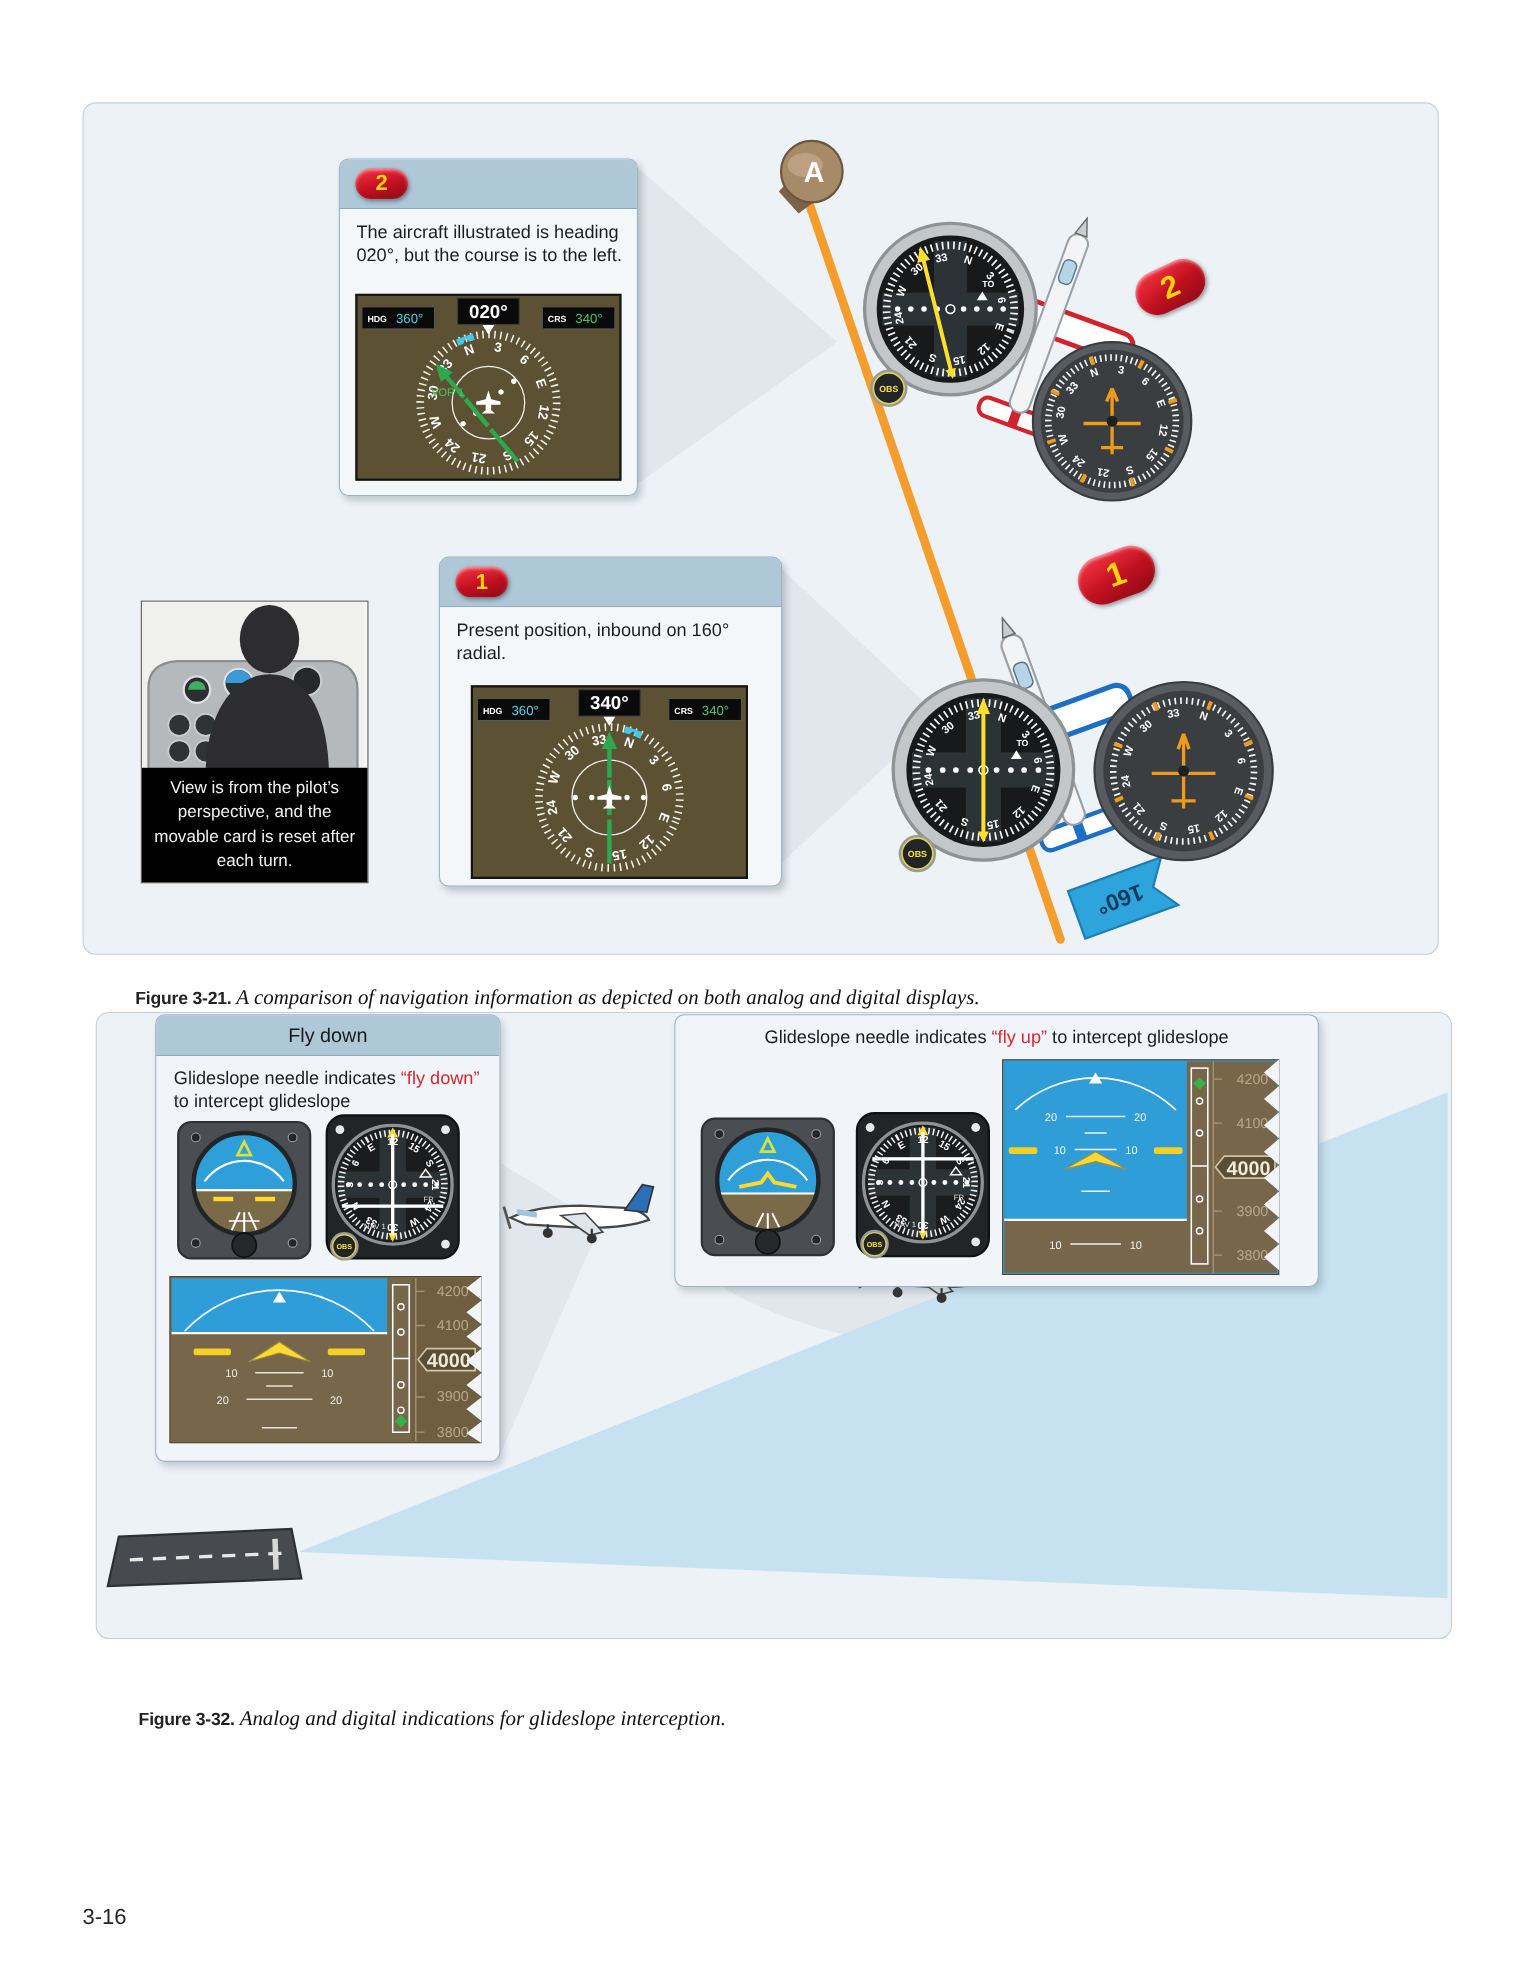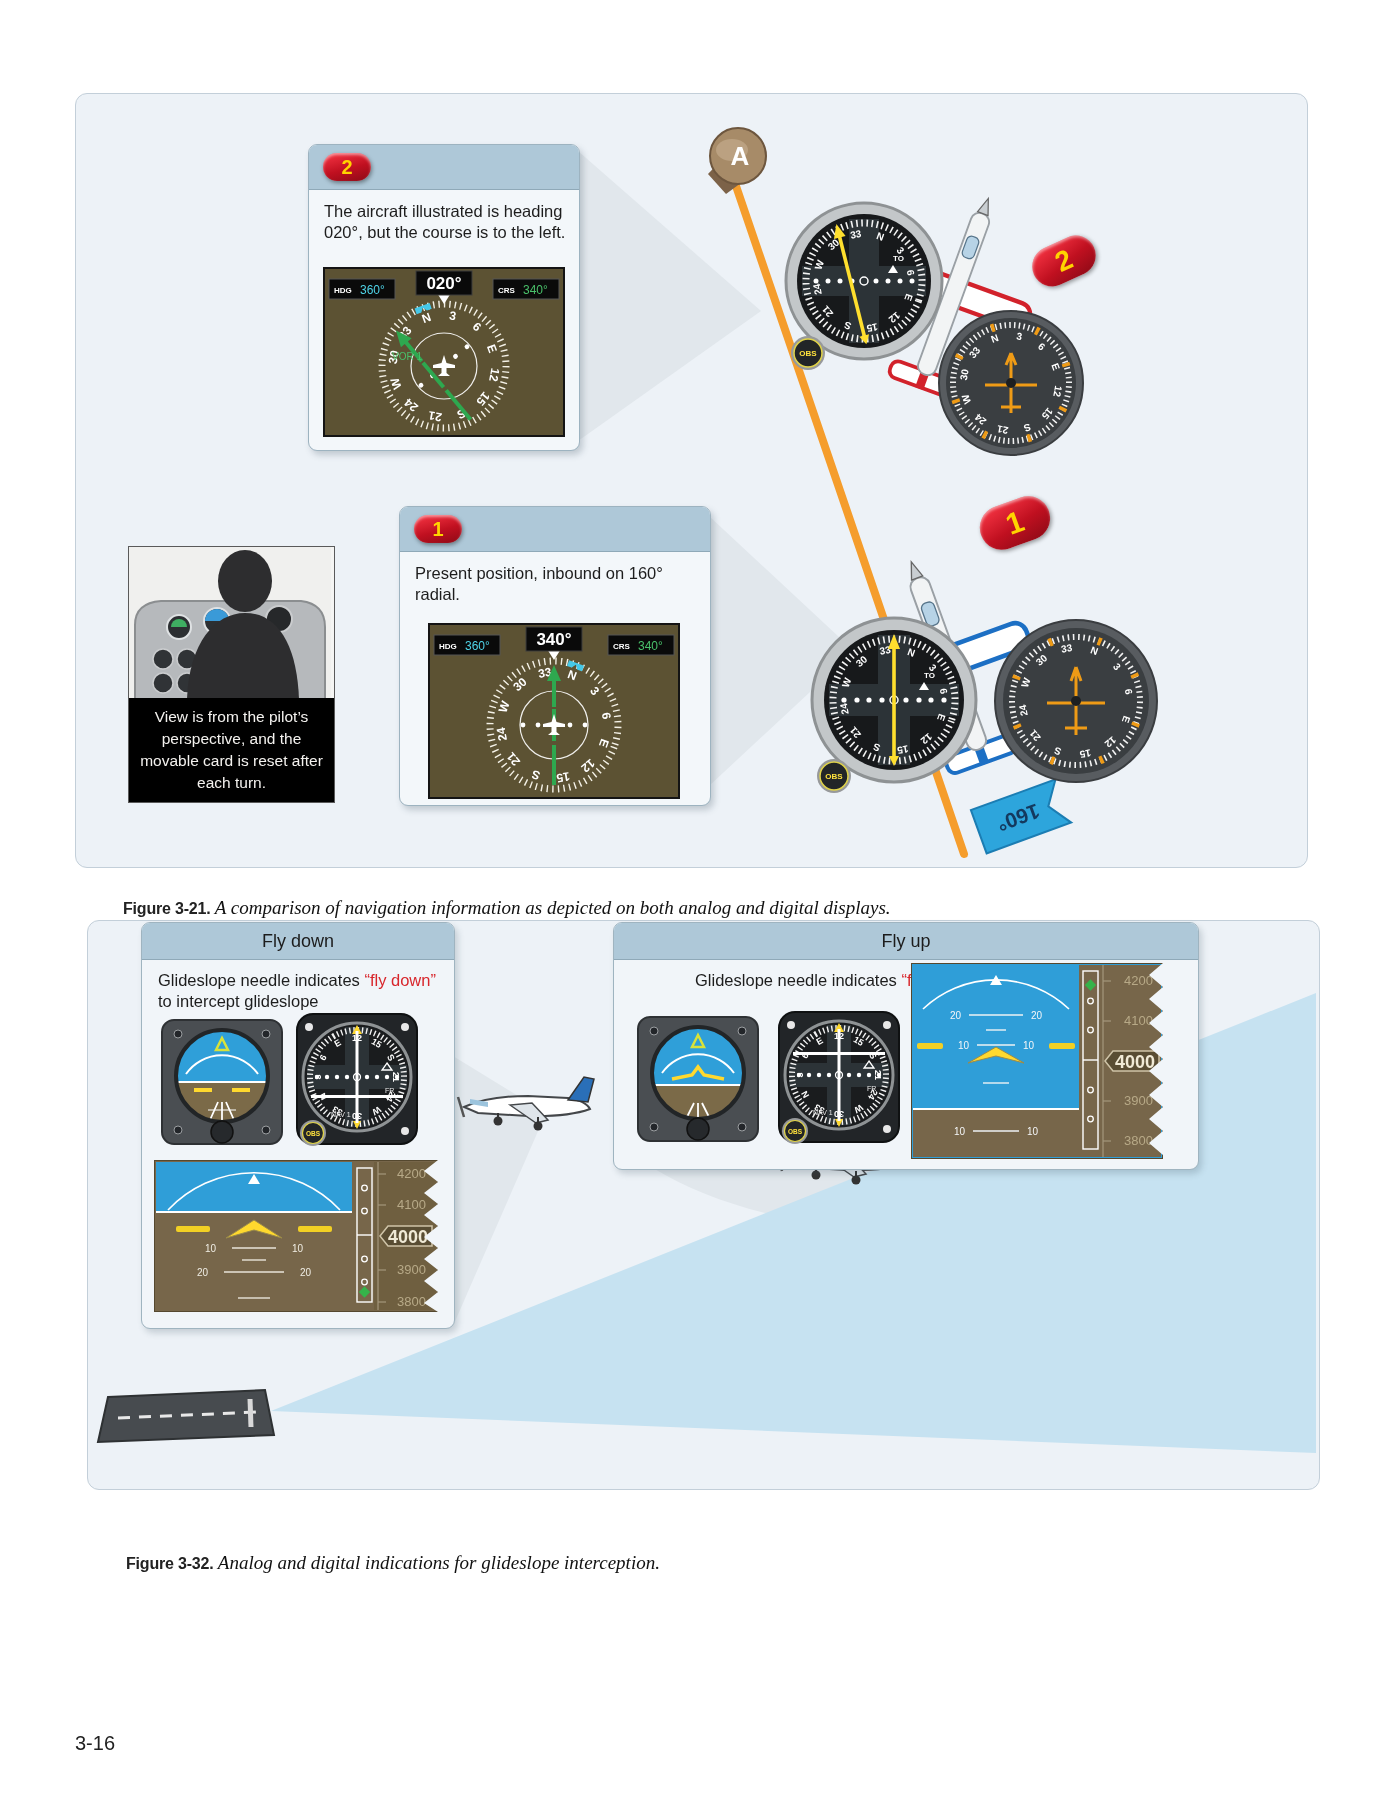--- a/index.html
+++ b/index.html
@@ -565,23 +565,20 @@
             <text x="272" y="146">3800</text>
           </g>
           <path d="M226,76 L234,66 L278,66 L278,86 L234,86 Z" fill="#594d33" stroke="#cfc4a8" stroke-width="1.5"></path>
           <text x="274" y="83" text-anchor="end" font-size="18" font-weight="bold" fill="#f0ead6">4000</text>
           <path d="M284,0 L270,11 L284,22 L270,33 L284,44 L270,55 L284,66 L270,77 L284,88 L270,99 L284,110 L270,121 L284,132 L270,143 L284,152 Z" fill="#f1f5f9"></path>
         </g>
       </svg>
     </div>
 
     <div class="subpanel" style="left:525px;top:1px;width:584px;height:246px;">
-      <div class="sub-header">
-        <span>Fly up</span>
-      </div>
       <div class="desc" style="text-align:center;">
         <span>Glideslope needle indicates </span><span class="red">“fly up”</span><span> to intercept glideslope</span>
       </div>
 
       <svg class="abs" style="left:22px;top:92px;" width="124" height="128" viewBox="0 0 124 128">
         <rect x="2" y="2" width="120" height="124" rx="12" fill="#4a4e52" stroke="#2e3134" stroke-width="2"></rect>
         <circle cx="18" cy="16" r="4" fill="#23262a" stroke="#9a9da0"></circle>
           <circle cx="106" cy="16" r="4" fill="#23262a" stroke="#9a9da0"></circle>
         <circle cx="18" cy="112" r="4" fill="#23262a" stroke="#9a9da0"></circle>
           <circle cx="106" cy="112" r="4" fill="#23262a" stroke="#9a9da0"></circle>

